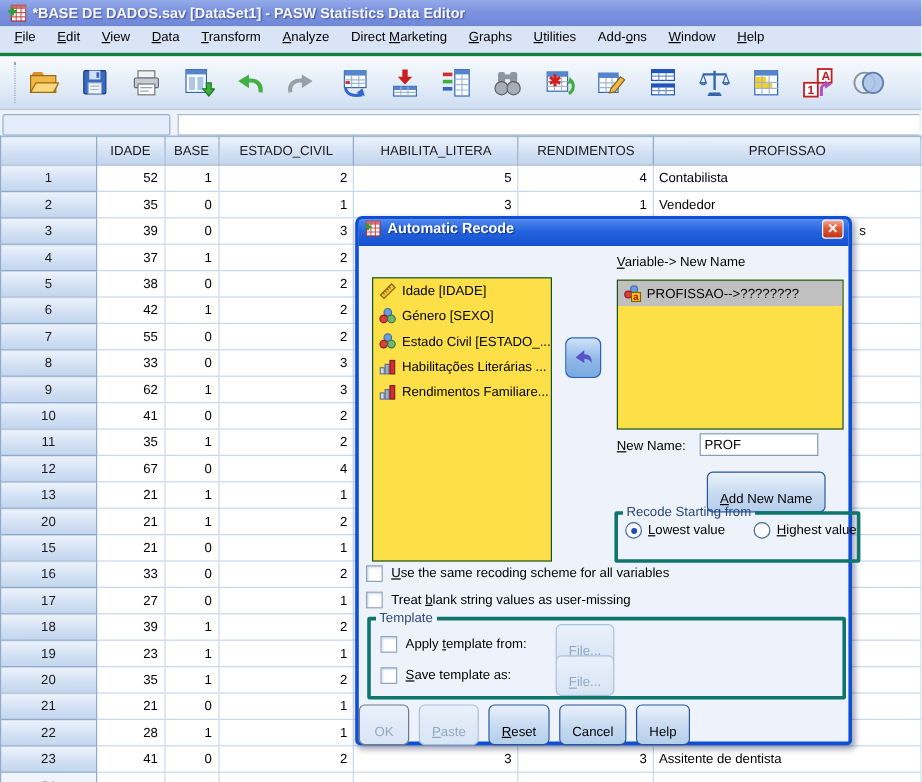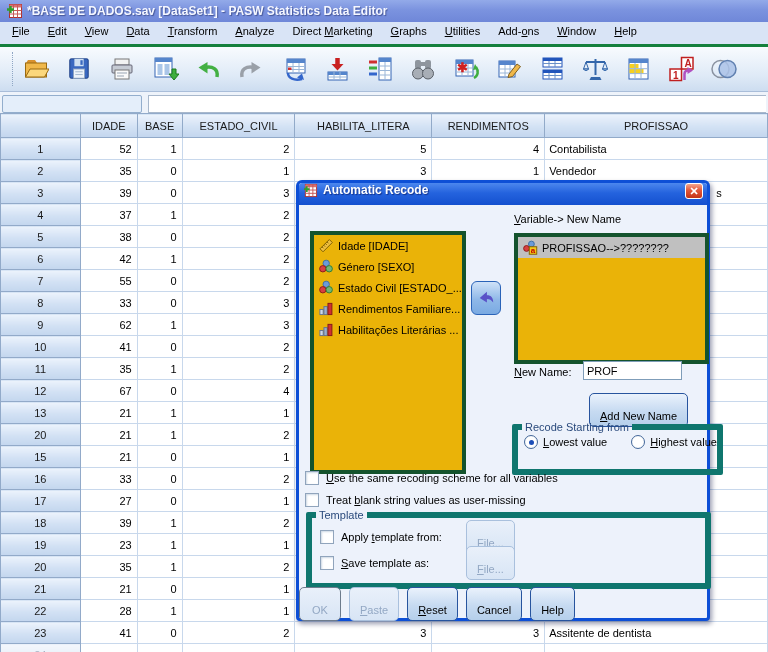--- a/index.html
+++ b/index.html
@@ -49,40 +49,40 @@
           background:#edf2fb;border:3px solid #0d4fd6;border-radius:6px 6px 4px 4px;
           box-shadow:2px 3px 5px rgba(0,10,60,.4);z-index:20}
   .dlg-title{height:22px;background:linear-gradient(180deg,#4c87ee,#2463de 45%,#1450cf);
              border-radius:3px 3px 0 0;display:flex;align-items:flex-start;gap:5px;padding:0 4px}
   .dlg-title-text{color:#fff;font-weight:bold;font-size:12px;text-shadow:1px 1px 1px rgba(0,0,60,.5)}
   .close-btn{margin-left:auto;width:18px;height:16px;border:1px solid #fff;border-radius:3px;
              background:linear-gradient(180deg,#f3a68d,#e2573a 45%,#c33316);
              color:#fff;font-weight:bold;font-size:11px;line-height:14px;text-align:center;padding:0}
   .dlg-body{position:relative;height:413px;font-size:11px}
 
-  .listbox{position:absolute;background:#eab308;border:4px solid #14532d;overflow:hidden}
+  .listbox{position:absolute;background:#fde047;border:1px solid #14532d;overflow:hidden}
   .var-item{height:21px;display:flex;align-items:center;gap:4px;padding-left:4px;white-space:nowrap}
   .var-item.selected{background:#c0c0c0}
   .var-item .micon{flex:0 0 16px}
 
   .xfer-btn{position:absolute;left:172px;top:76px;width:30px;height:34px;border:1px solid #2a63b8;
             border-radius:6px;background:linear-gradient(180deg,#cfe2f8,#8fb8e8 55%,#7aaae2);
             display:flex;align-items:center;justify-content:center;padding:0}
 
   .dlg-label{position:absolute;white-space:nowrap}
   .txt{position:absolute;border:1px solid #7f9db9;font-family:"Liberation Sans",sans-serif;
        font-size:11px;padding:1px 3px;box-sizing:border-box}
 
   .spss-btn{background:linear-gradient(180deg,#eaf2fc,#c6daf1 55%,#b5cfeb);
             border:1px solid #27549e;border-radius:5px;font-family:"Liberation Sans",sans-serif;
             font-size:11px;color:#000;padding:16px 10px;height:21px;box-sizing:border-box;white-space:nowrap}
   .spss-btn.disabled{background:linear-gradient(180deg,#e9f0fa,#d8e5f5);border-color:#a9c0dd;color:#93a8c4}
   .spss-btn.default-disabled{border-color:#6d7b8c}
 
-  fieldset.grp{position:absolute;border:6px solid #0f766e;border-radius:2px;margin:0;padding:0}
+  fieldset.grp{position:absolute;border:3px solid #0f766e;border-radius:2px;margin:0;padding:0}
   fieldset.grp legend{color:#2a4a7c;padding:0 3px;margin-left:4px;font-size:11px}
 
   .cb{display:inline-block;width:12px;height:12px;background:#fff;border:1px solid #90a4bc;
       box-shadow:inset 1px 1px 2px #cdd8e4;vertical-align:-2px;flex:0 0 12px}
   .cbrow{position:absolute;display:flex;align-items:center;gap:7px;white-space:nowrap}
 
   .radio{display:inline-flex;align-items:center;justify-content:center;width:12px;height:12px;
          border-radius:50%;background:radial-gradient(#fff 55%,#dce8f2);border:1px solid #46699a;flex:0 0 12px}
   .radio .dot{width:5px;height:5px;border-radius:50%;background:#1c4eb8;display:none}
   .radio.checked .dot{display:block}
@@ -552,29 +552,29 @@
             <circle cx="11.4" cy="10.4" r="3.4" fill="#74b474" stroke="#2e7d32"></circle>
           </svg>
           <span>Estado Civil [ESTADO_...</span>
         </div>
         <div class="var-item">
           <svg class="micon" width="16" height="15" viewBox="0 0 16 16">
             <rect x="1.5" y="9" width="3.5" height="5.5" fill="#cfd9e8" stroke="#607090"></rect>
             <rect x="5.8" y="6" width="3.5" height="8.5" fill="#9ab0cc" stroke="#607090"></rect>
             <rect x="10.1" y="2.5" width="4.2" height="12" fill="#d03030" stroke="#801818"></rect>
           </svg>
-          <span>Rendimentos Familiare...</span>
+          <span>Habilitações Literárias ...</span>
         </div>
         <div class="var-item">
           <svg class="micon" width="16" height="15" viewBox="0 0 16 16">
             <rect x="1.5" y="9" width="3.5" height="5.5" fill="#cfd9e8" stroke="#607090"></rect>
             <rect x="5.8" y="6" width="3.5" height="8.5" fill="#9ab0cc" stroke="#607090"></rect>
             <rect x="10.1" y="2.5" width="4.2" height="12" fill="#d03030" stroke="#801818"></rect>
           </svg>
-          <span>Habilitações Literárias ...</span>
+          <span>Rendimentos Familiare...</span>
         </div>
       </div>
 
     <button class="xfer-btn">
       <svg width="18" height="18" viewBox="0 0 20 20">
         <path d="M3 10l8-7v4c5 0 7 3 7 8-2-3-4-4-7-4v4z" fill="#5a52c8"></path>
       </svg>
     </button>
 
     <div class="dlg-label" style="left:215px;top:8px"><u>V</u>ariable-&gt; New Name</div>

